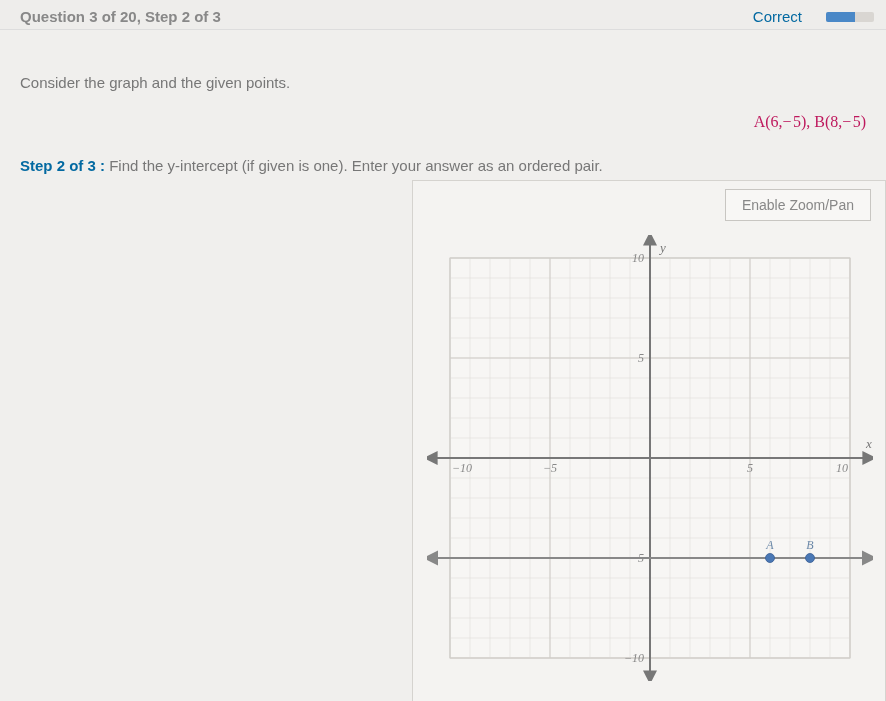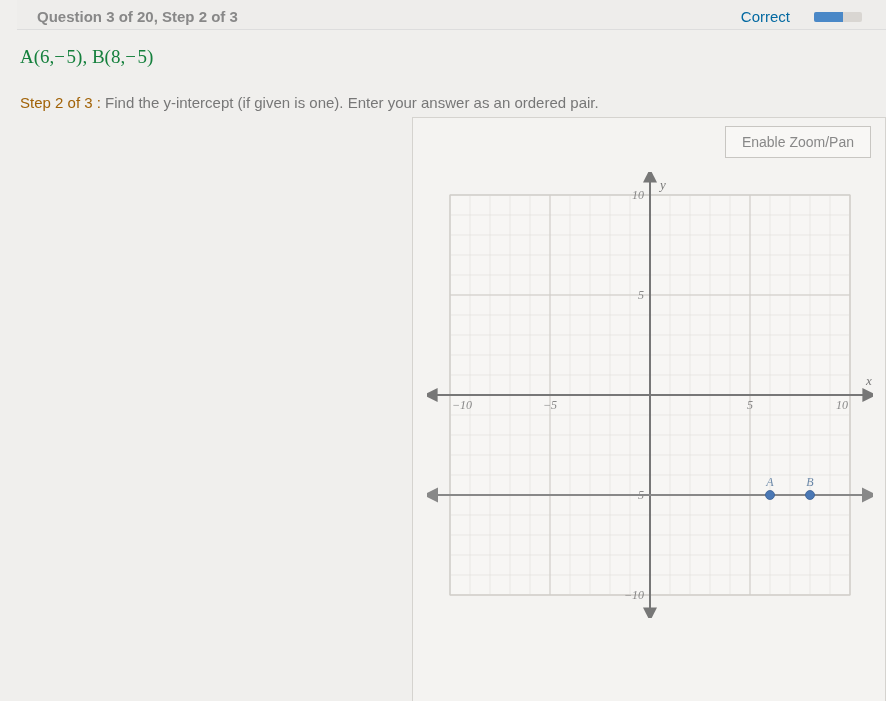--- a/index.html
+++ b/index.html
@@ -8,24 +8,23 @@
     background: #f0efed;
     width: 886px;
     height: 701px;
     overflow: hidden;
     color: #555;
   }
   .header {
     display: flex;
     justify-content: space-between;
     align-items: center;
-    padding: 8px 24px 4px 20px;
+    padding: 8px 12px 4px 20px;
     border-bottom: 1px solid #ddd;
     background: #eeedeb;
-    margin-left: 17px;
   }
   .question-label {
     font-size: 15px;
     font-weight: 600;
     color: #888;
   }
   .correct-area {
     display: flex;
     align-items: center;
     gap: 24px;
@@ -51,34 +50,34 @@
   }
   .content {
     padding: 16px 20px 0 20px;
   }
   .instruction {
     font-size: 15px;
     color: #777;
     margin: 28px 0 22px 0;
   }
   .points-eq {
-    text-align: left;
-    font-size: 19px;
-    color: #15803d;
+    text-align: right;
+    font-size: 16px;
+    color: #be185d;
     font-family: "Times New Roman", serif;
     margin-bottom: 26px;
   }
   .step-line {
     font-size: 15px;
     color: #777;
     margin-bottom: 6px;
   }
   .step-label {
-    font-weight: 400;
-    color: #a16207;
+    font-weight: 700;
+    color: #0369a1;
   }
   .graph-wrap {
     position: relative;
     width: 474px;
     height: 633px;
     margin-left: 392px;
     background: #f4f3f1;
     border: 1px solid #d5d3cf;
   }
   .zoom-btn {
@@ -108,20 +107,21 @@
   <div class="question-label">Question 3 of 20, Step 2 of 3</div>
   <div class="correct-area">
     <div class="correct-label">Correct</div>
     <div class="progress">
       <div class="progress-fill"></div>
     </div>
   </div>
 </div>
 
 <div class="content">
+  <div class="instruction">Consider the graph and the given points.</div>
   <div class="points-eq">A(6,− 5), B(8,− 5)</div>
   <div class="step-line">
     <span class="step-label">Step 2 of 3 :</span><span> Find the y-intercept (if given is one). Enter your answer as an ordered pair.</span>
   </div>
 
   <div class="graph-wrap">
     <button class="zoom-btn">Enable Zoom/Pan</button>
     <svg class="chart-svg" viewBox="0 0 446 446">
       <defs>
         <marker id="arrow" viewBox="0 0 10 10" refX="4" refY="5" markerWidth="7" markerHeight="7" orient="auto-start-reverse">

